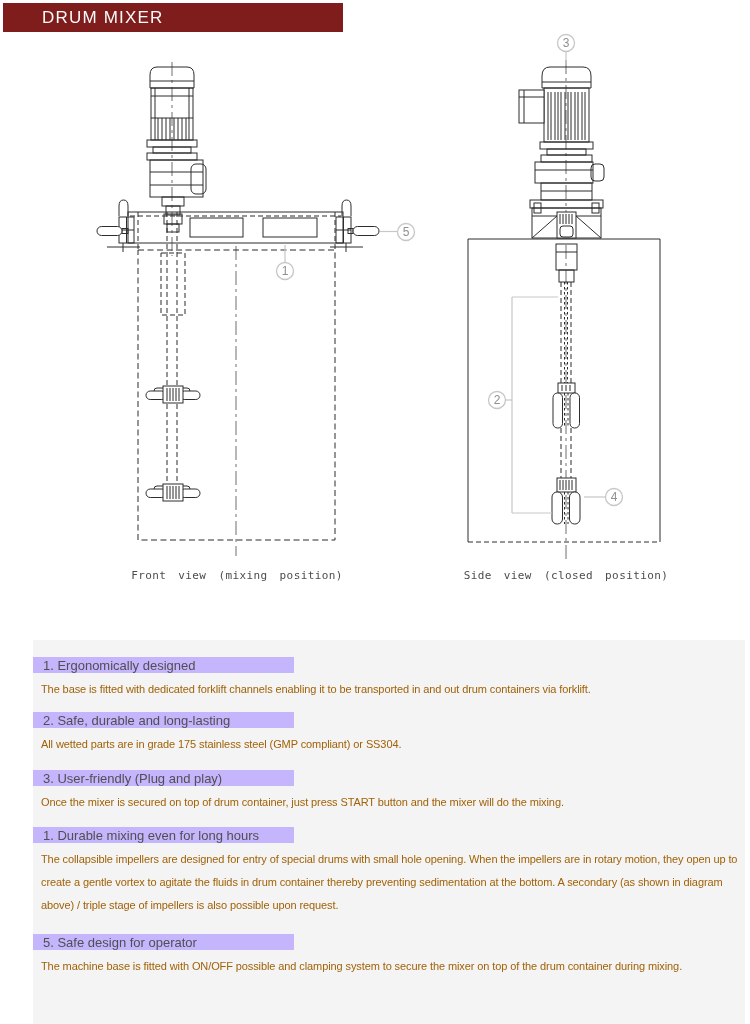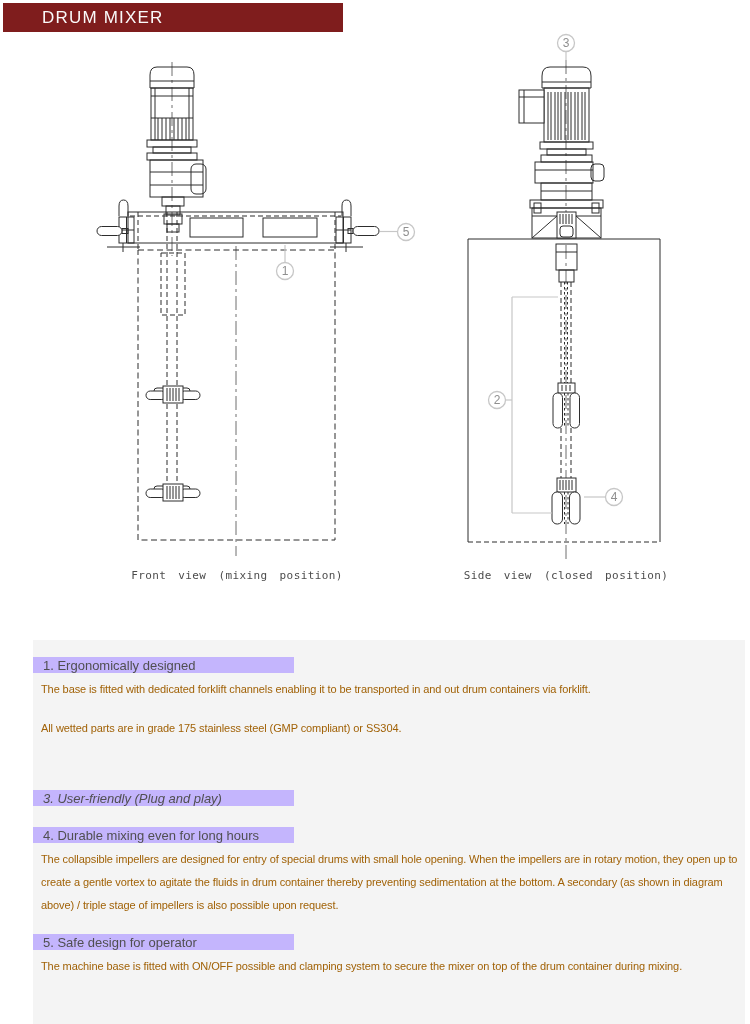--- a/index.html
+++ b/index.html
@@ -293,29 +293,31 @@
 </svg>
 
 <div class="panel">
 
   <div class="sec" style="top:17px;">
     <div class="sec-head">1. Ergonomically designed</div>
     <div class="sec-body one-line">The base is fitted with dedicated forklift channels enabling it to be transported in and out drum containers via forklift.</div>
   </div>
 
   <div class="sec" style="top:72px;">
+    <div class="sec-head">2. Safe, durable and long-lasting</div>
     <div class="sec-body one-line">All wetted parts are in grade 175 stainless steel (GMP compliant) or SS304.</div>
   </div>
 
-  <div class="sec" style="top:150px;font-style:italic;">
+  <div class="sec" style="top:130px;">
     <div class="sec-head">3. User-friendly (Plug and play)</div>
+    <div class="sec-body one-line">Once the mixer is secured on top of drum container, just press START button and the mixer will do the mixing.</div>
   </div>
 
   <div class="sec" style="top:187px;">
-    <div class="sec-head">4. Durable mixing even for long hours</div>
+    <div class="sec-head">1. Durable mixing even for long hours</div>
     <div class="sec-body">The collapsible impellers are designed for entry of special drums with small hole opening. When the impellers are in rotary motion, they open up to create a gentle vortex to agitate the fluids in drum container thereby preventing sedimentation at the bottom. A secondary (as shown in diagram above) / triple stage of impellers is also possible upon request.</div>
   </div>
 
   <div class="sec" style="top:294px;">
     <div class="sec-head">5. Safe design for operator</div>
     <div class="sec-body">The machine base is fitted with ON/OFF possible and clamping system to secure the mixer on top of the drum container during mixing.</div>
   </div>
 
 </div>
 

